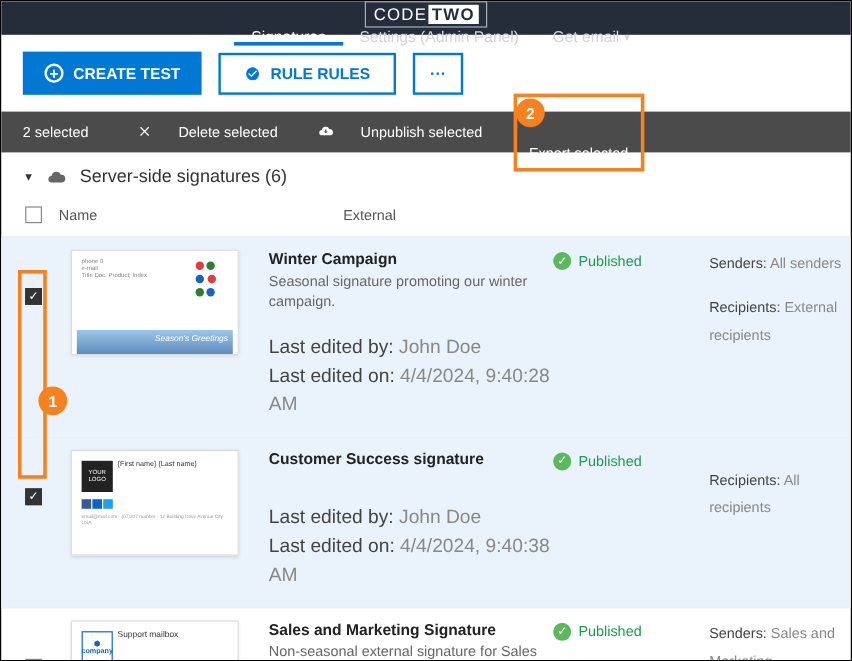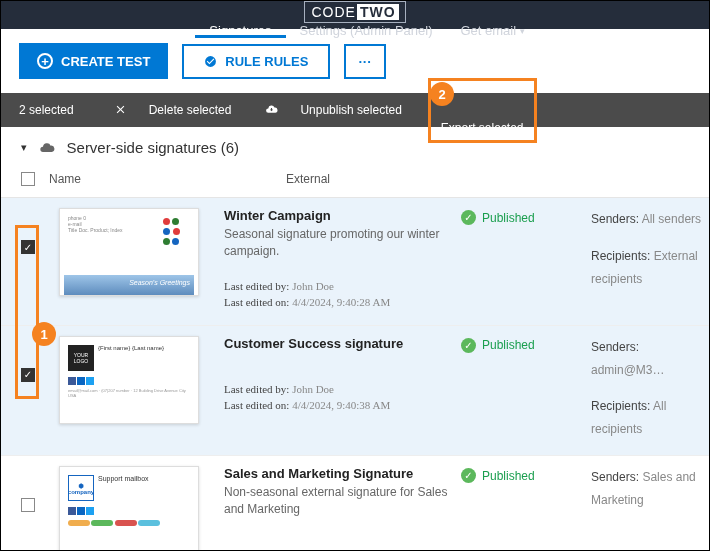--- a/index.html
+++ b/index.html
@@ -57,21 +57,21 @@
 .preview-box .social-row { margin: 2px 4px; }
 .preview-box .soc { display: inline-block; width: 8px; height: 8px; margin-right: 1px; }
 .preview-box .bars { margin: 4px 4px; }
 .preview-box .bar { display: inline-block; width: 22px; height: 6px; border-radius: 3px; }
 
 .dots-pattern { display: inline-block; width: 26px; height: 26px; margin: 2px; vertical-align: top; }
 .dot { width: 7px; height: 7px; border-radius: 50%; display: inline-block; margin: 1px; }
 
 .sig-name { font-weight: 600; font-size: 13px; color: #222; margin-bottom: 3px; }
 .sig-desc { color: #666; font-size: 12px; margin-bottom: 18px; line-height: 1.4; }
-.meta { color: #444; font-size: 11px; line-height: 1.5; font-family: Liberation Serif, serif; }
+.meta { color: #444; font-size: 16px; line-height: 1.5; }
 .meta .label { color: #444; }
 .meta .value { color: #888; }
 
 .status { display: flex; align-items: center; gap: 6px; color: #1a9e4e; font-size: 12px; padding-top: 2px; }
 .status-icon { width: 15px; height: 15px; background: #5cb85c; border-radius: 50%; display: inline-flex; align-items: center; justify-content: center; color: #fff; font-size: 10px; }
 
 .details { font-size: 12px; line-height: 1.9; color: #333; }
 .details .dlabel { color: #444; }
 .details .dval { color: #888; }
 
@@ -215,21 +215,20 @@
       <div><span class="label">Last edited on:</span> <span class="value">4/4/2024, 9:40:38 AM</span></div>
     </div>
   </div>
   <div class="col-status">
     <div class="status">
       <span class="status-icon">✓</span>
       <span>Published</span>
     </div>
   </div>
   <div class="col-details details">
-    <div><span class="dlabel">Senders:</span> <span class="dval">admin@M3…</span></div>
     <div style="margin-top:14px"><span class="dlabel">Recipients:</span> <span class="dval">All recipients</span></div>
   </div>
 </div>
 
 <div class="row">
   <div class="col-check">
       <span class="checkbox"></span>
     </div>
   <div class="col-preview">
     <div class="preview-box">

